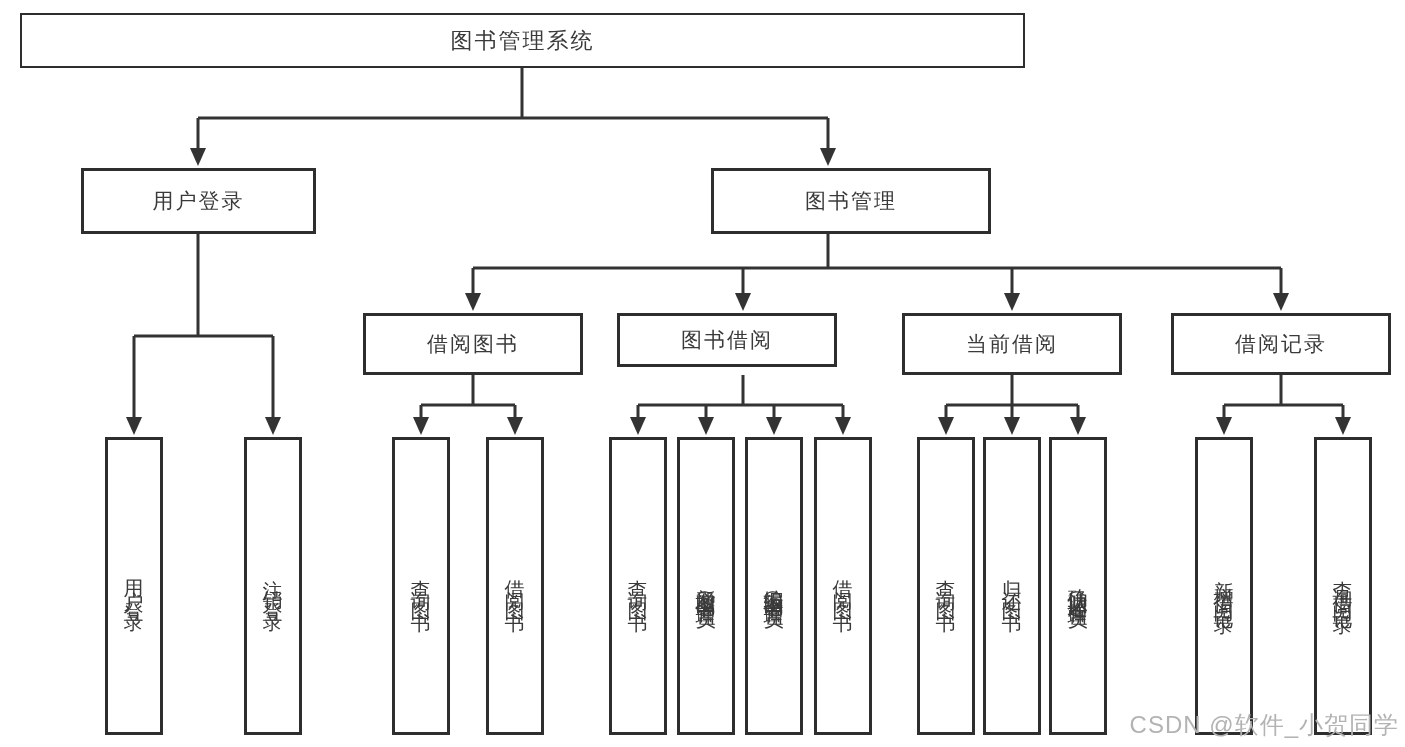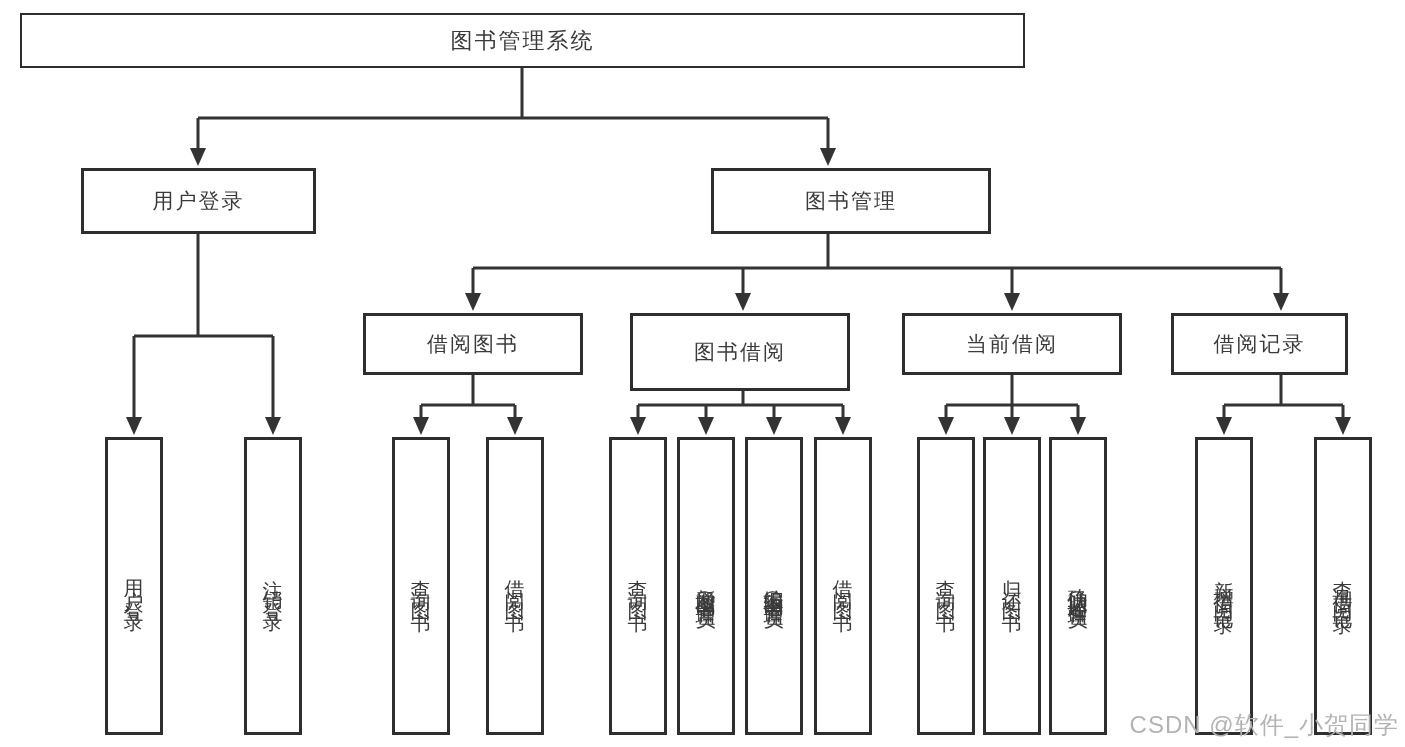--- a/index.html
+++ b/index.html
@@ -69,23 +69,23 @@
     <polygon points="1216,417 1232,417 1224,435"></polygon>
     <polygon points="1335,417 1351,417 1343,435"></polygon>
   </svg>
 
   <div class="node root" style="left:20px;top:13px;width:1005px;height:55px">图书管理系统</div>
 
   <div class="node lvl2" style="left:81px;top:168px;width:235px;height:66px">用户登录</div>
   <div class="node lvl2" style="left:711px;top:168px;width:280px;height:66px">图书管理</div>
 
   <div class="node lvl3" style="left:363px;top:313px;width:220px;height:62px">借阅图书</div>
-  <div class="node lvl3" style="left:630px;top:313px;width:220px;height:78px">图书借阅</div>
+  <div class="node lvl3" style="left:617px;top:313px;width:220px;height:54px">图书借阅</div>
   <div class="node lvl3" style="left:902px;top:313px;width:220px;height:62px">当前借阅</div>
-  <div class="node lvl3" style="left:1171px;top:313px;width:177px;height:62px">借阅记录</div>
+  <div class="node lvl3" style="left:1171px;top:313px;width:220px;height:62px">借阅记录</div>
 
   <div class="vnode sp4" style="left:105px">用户登录</div>
   <div class="vnode sp4" style="left:244px">注销登录</div>
 
   <div class="vnode sp4" style="left:392px">查询图书</div>
   <div class="vnode sp4" style="left:486px">借阅图书</div>
 
   <div class="vnode sp4" style="left:609px">查询图书</div>
   <div class="vnode sp10" style="left:677px">新增图书（管理员）</div>
   <div class="vnode sp10" style="left:745px">编辑图书（管理员）</div>

